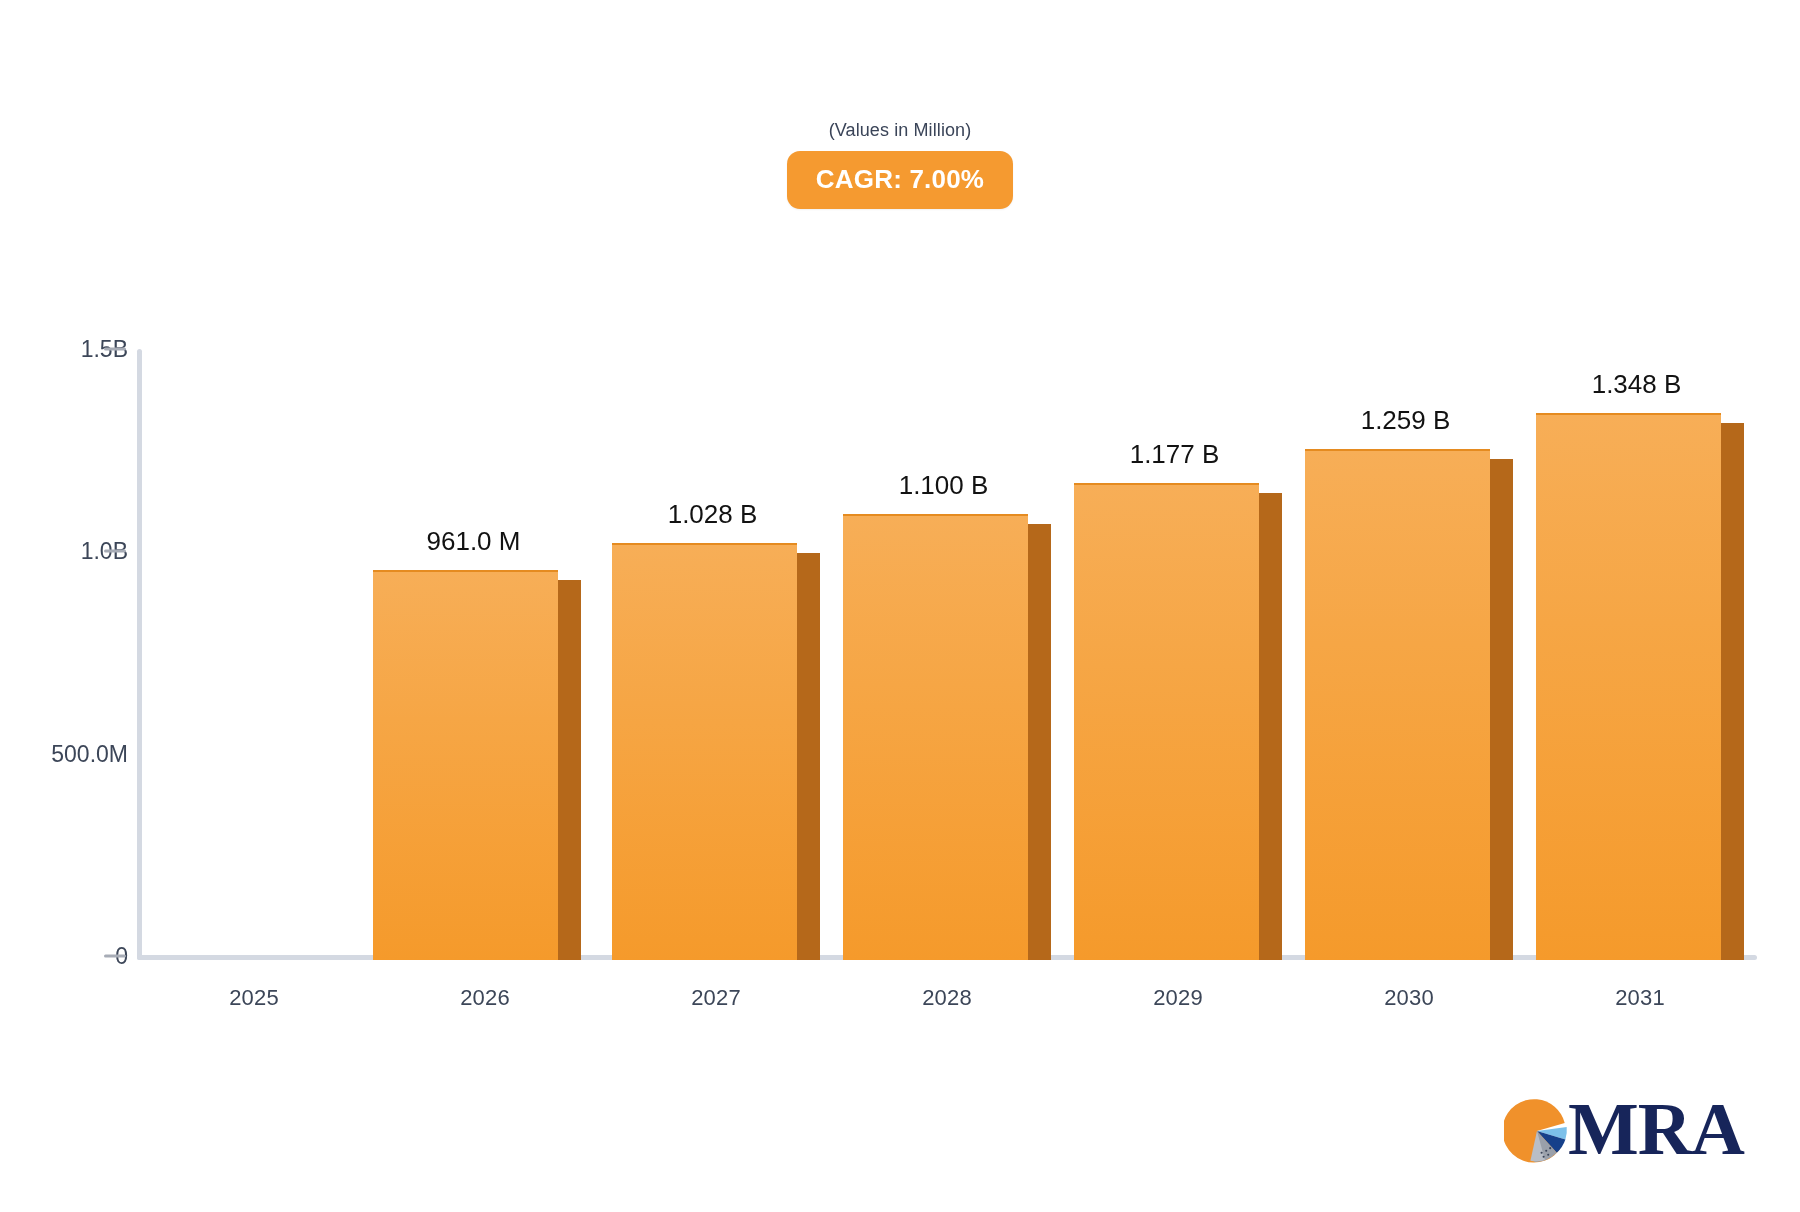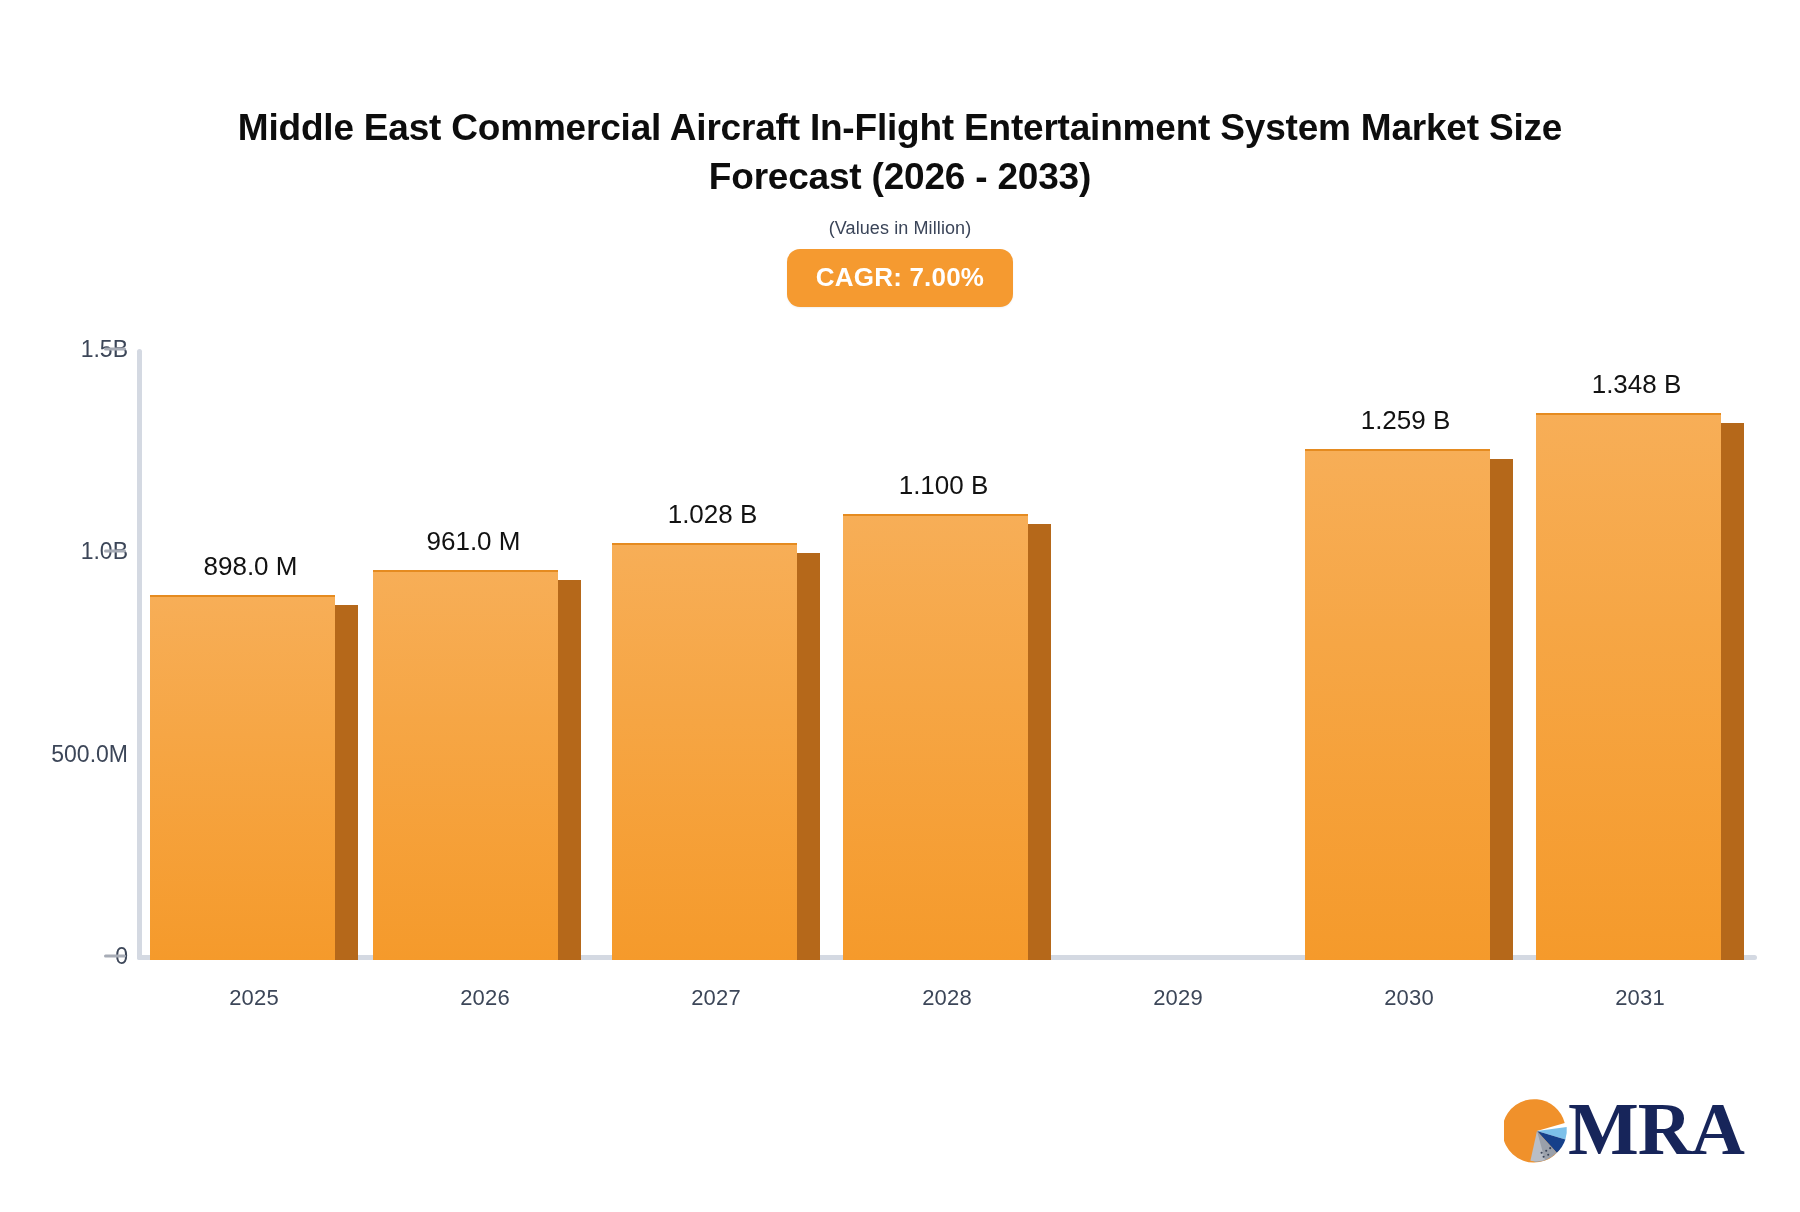--- a/index.html
+++ b/index.html
@@ -170,21 +170,20 @@
     margin-left: -4px;
     margin-bottom: 4px;
   }
 </style>
 </head>
 <body>
 
 <div class="card">
 
   <div class="header">
-    <div class="chart-title">Middle East Commercial Aircraft In-Flight Entertainment System Market Size Forecast (2026 - 2033)</div>
     <div class="chart-subtitle">(Values in Million)</div>
     <div class="cagr-wrap">
       <span class="cagr-badge">CAGR: 7.00%</span>
     </div>
   </div>
 
   <div class="plot">
     <div class="y-axis-line"></div>
     <div class="x-axis-line"></div>
 
@@ -192,44 +191,44 @@
     <div class="ytick-dash" style="top:349px;"></div>
 
     <div class="ytick" style="top:551px;">1.0B</div>
     <div class="ytick-dash" style="top:551px;"></div>
 
     <div class="ytick" style="top:754px;">500.0M</div>
 
     <div class="ytick" style="top:956px;">0</div>
     <div class="ytick-dash" style="top:956px;"></div>
 
-    <div class="bar-group" style="left:150px; width:185px; height:363px;">
-      <div class="bar-front" style="height:363px;"></div>
-      <div class="bar-side" style="left:185px; height:355px;"></div>
-      <div class="bar-label" style="top:-46px;">898.0 M</div>
-    </div>
 
     <div class="bar-group" style="left:373px; width:185px; height:388px;">
       <div class="bar-front" style="height:388px;"></div>
       <div class="bar-side" style="left:185px; height:380px;"></div>
       <div class="bar-label" style="top:-46px;">961.0 M</div>
     </div>
 
     <div class="bar-group" style="left:612px; width:185px; height:415px;">
       <div class="bar-front" style="height:415px;"></div>
       <div class="bar-side" style="left:185px; height:407px;"></div>
       <div class="bar-label" style="top:-46px;">1.028 B</div>
     </div>
 
     <div class="bar-group" style="left:843px; width:185px; height:444px;">
       <div class="bar-front" style="height:444px;"></div>
       <div class="bar-side" style="left:185px; height:436px;"></div>
       <div class="bar-label" style="top:-46px;">1.100 B</div>
     </div>
 
+    <div class="bar-group" style="left:1074px; width:185px; height:475px;">
+      <div class="bar-front" style="height:475px;"></div>
+      <div class="bar-side" style="left:185px; height:467px;"></div>
+      <div class="bar-label" style="top:-46px;">1.177 B</div>
+    </div>
 
     <div class="bar-group" style="left:1305px; width:185px; height:509px;">
       <div class="bar-front" style="height:509px;"></div>
       <div class="bar-side" style="left:185px; height:501px;"></div>
       <div class="bar-label" style="top:-46px;">1.259 B</div>
     </div>
 
     <div class="bar-group" style="left:1536px; width:185px; height:545px;">
       <div class="bar-front" style="height:545px;"></div>
       <div class="bar-side" style="left:185px; height:537px;"></div>

